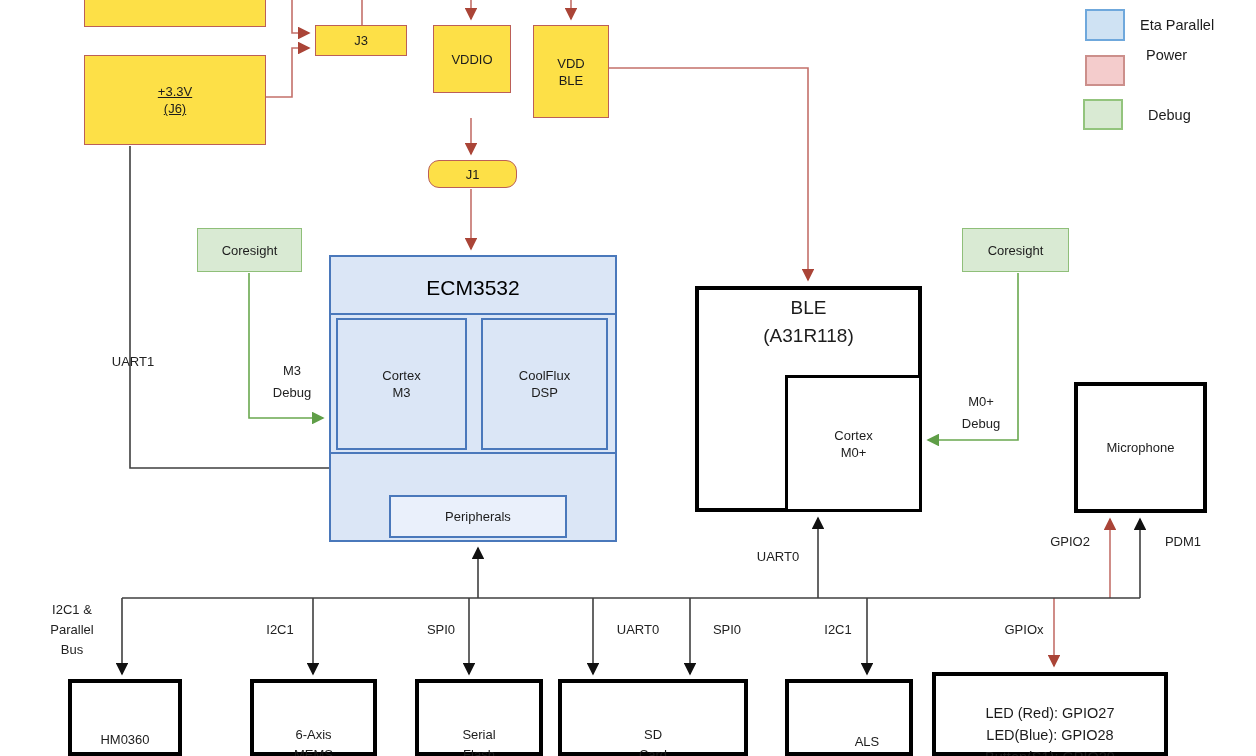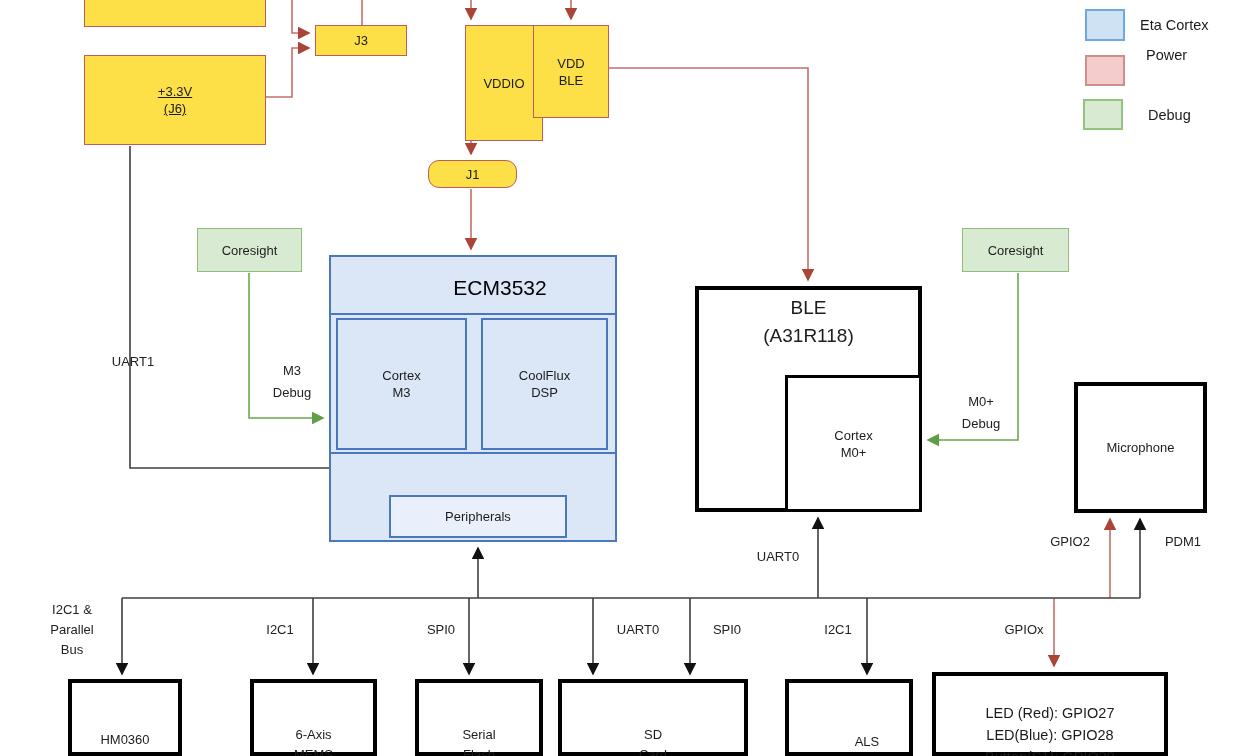--- a/index.html
+++ b/index.html
@@ -80,33 +80,33 @@
     </g>
   </svg>
 
   <div class="box pink" style="left:84px;top:-45px;width:182px;height:72px;"></div>
 
   <div class="box pink" style="left:84px;top:55px;width:182px;height:90px;text-decoration:underline;">+3.3V
 (J6)</div>
 
   <div class="box pink" style="left:315px;top:25px;width:92px;height:31px;">J3</div>
 
-  <div class="box pink" style="left:433px;top:25px;width:78px;height:116px;margin-left:32px;">VDDIO</div>
+  <div class="box pink" style="left:433px;top:25px;width:78px;height:68px;">VDDIO</div>
 
   <div class="box pink" style="left:533px;top:25px;width:76px;height:93px;">VDD
 BLE</div>
 
   <div class="box pink" style="left:428px;top:160px;width:89px;height:28px;border-radius:11px;">J1</div>
 
   <div class="box green" style="left:197px;top:228px;width:105px;height:44px;">Coresight</div>
 
   <div class="box green" style="left:962px;top:228px;width:107px;height:44px;">Coresight</div>
 
   <div class="box blue-outer" style="left:329px;top:255px;width:288px;height:287px;"></div>
-  <div class="title-ecm" style="left:329px;top:255px;width:288px;height:66px;padding-left:27px;">ECM3532</div>
+  <div class="title-ecm" style="left:329px;top:255px;width:288px;height:66px;">ECM3532</div>
   <div class="hline" style="left:331px;top:313px;width:284px;"></div>
   <div class="hline" style="left:331px;top:452px;width:284px;"></div>
 
   <div class="box blue" style="left:336px;top:318px;width:131px;height:132px;z-index:2;">Cortex
 M3</div>
 
   <div class="box blue" style="left:481px;top:318px;width:127px;height:132px;z-index:2;">CoolFlux
 DSP</div>
 
   <div class="box blue-light" style="left:389px;top:495px;width:178px;height:43px;z-index:2;">Peripherals</div>
@@ -172,21 +172,21 @@
 
   <div class="lbl" style="left:638px;top:630px;">UART0</div>
 
   <div class="lbl" style="left:727px;top:630px;">SPI0</div>
 
   <div class="lbl" style="left:838px;top:630px;">I2C1</div>
 
   <div class="lbl" style="left:1024px;top:630px;">GPIOx</div>
 
   <div class="legend-swatch" style="left:1085px;top:9px;width:40px;height:32px;background:#cfe2f3;border:2.5px solid #6fa8dc;"></div>
-  <div class="legend-label" style="left:1140px;top:17px;">Eta Cortex</div>
+  <div class="legend-label" style="left:1140px;top:17px;">Eta Parallel</div>
 
   <div class="legend-swatch" style="left:1085px;top:55px;width:40px;height:31px;background:#f4cccc;border:2px solid #cc8f8b;"></div>
   <div class="legend-label" style="left:1146px;top:47px;">Power</div>
 
   <div class="legend-swatch" style="left:1083px;top:99px;width:40px;height:31px;background:#d9ead3;border:2px solid #93c47d;"></div>
   <div class="legend-label" style="left:1148px;top:107px;">Debug</div>
 
 </div>
 
 </body></html>

